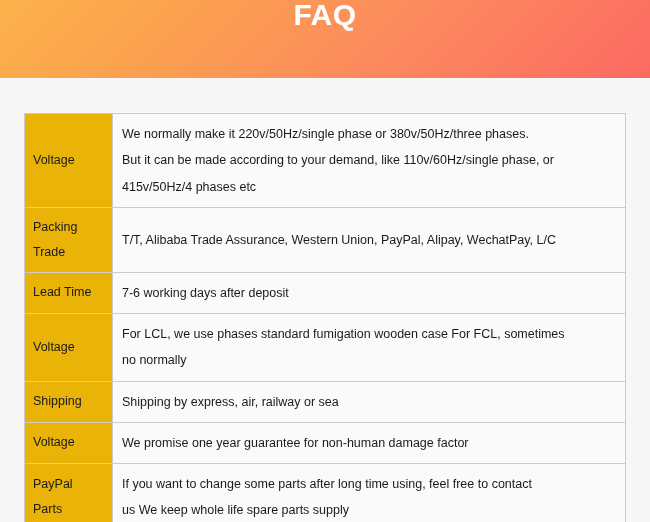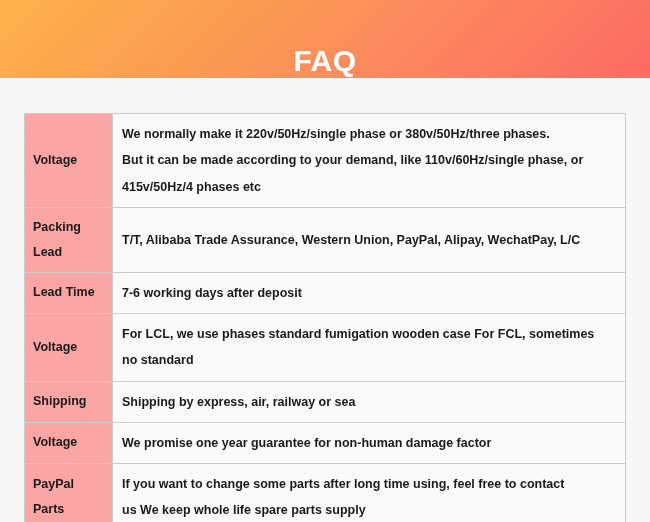--- a/index.html
+++ b/index.html
@@ -18,21 +18,21 @@
     position: relative;
     width: 650px;
     height: 522px;
     background: #f7f7f7;
   }
   .faq-banner {
     width: 650px;
     height: 78px;
     background: linear-gradient(135deg, #fdb24b 0%, #fba04f 28%, #fc8a5e 60%, #fc6a63 100%);
     display: flex;
-    align-items: flex-end;
+    align-items: flex-start;
     justify-content: center;
     box-sizing: border-box;
   }
   .faq-title {
     color: #ffffff;
     font-size: 30px;
     font-weight: bold;
     letter-spacing: 0.5px;
     line-height: 1;
     font-family: "Liberation Sans", sans-serif;
@@ -53,30 +53,30 @@
   }
   table.faq-table td {
     border: 1px solid #cfcbc9;
     vertical-align: middle;
     font-size: 12.5px;
     color: #1a1a1a;
     font-family: "Liberation Sans", sans-serif;
   }
   td.faq-label {
     width: 79px;
-    background: #fca5a5;
+    background: #eab308;
     padding: 7px 0 7px 8px;
-    font-weight: bold;
+    font-weight: normal;
     line-height: 2.0;
     white-space: normal;
   }
   td.faq-value {
     background: #fafafa;
     padding: 7px 10px 7px 9px;
-    font-weight: bold;
+    font-weight: normal;
     line-height: 2.1;
   }
   .val-line {
     display: block;
   }
   .label-line {
     display: block;
   }
 </style>
 </head>
@@ -97,41 +97,41 @@
             </td>
             <td class="faq-value">
               <span class="val-line">We normally make it 220v/50Hz/single phase or 380v/50Hz/three phases.</span>
               <span class="val-line">But it can be made according to your demand, like 110v/60Hz/single phase, or</span>
               <span class="val-line">415v/50Hz/4 phases etc</span>
             </td>
           </tr>
           <tr>
             <td class="faq-label">
               <span class="label-line">Packing</span>
-              <span class="label-line">Lead</span>
+              <span class="label-line">Trade</span>
             </td>
             <td class="faq-value">
               <span class="val-line">T/T, Alibaba Trade Assurance, Western Union, PayPal, Alipay, WechatPay, L/C</span>
             </td>
           </tr>
           <tr>
             <td class="faq-label">
               <span class="label-line">Lead Time</span>
             </td>
             <td class="faq-value">
               <span class="val-line">7-6 working days after deposit</span>
             </td>
           </tr>
           <tr>
             <td class="faq-label">
               <span class="label-line">Voltage</span>
             </td>
             <td class="faq-value">
               <span class="val-line">For LCL, we use phases standard fumigation wooden case For FCL, sometimes</span>
-              <span class="val-line">no standard</span>
+              <span class="val-line">no normally</span>
             </td>
           </tr>
           <tr>
             <td class="faq-label">
               <span class="label-line">Shipping</span>
             </td>
             <td class="faq-value">
               <span class="val-line">Shipping by express, air, railway or sea</span>
             </td>
           </tr>

